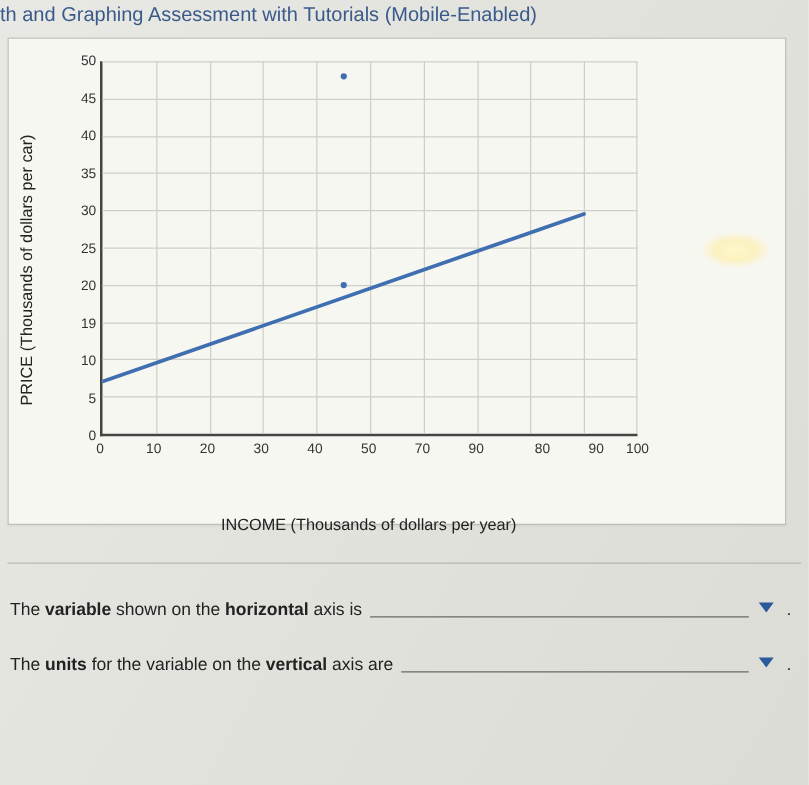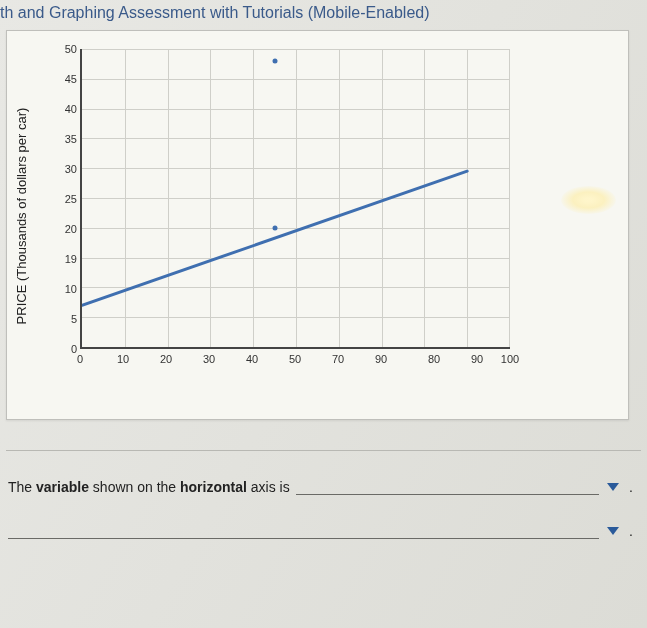--- a/index.html
+++ b/index.html
@@ -111,21 +111,21 @@
       border-top: 1px solid #b8b8b3;
       margin: 30px 6px 0 6px;
     }
     .questions {
       padding: 28px 14px 0 8px;
       font-size: 14px;
       color: #222;
     }
     .qrow {
       display: flex;
-      align-items: flex-end;
+      align-items: center;
       gap: 6px;
       margin-bottom: 28px;
       flex-wrap: nowrap;
     }
     .qtext { white-space: nowrap; }
     .qtext b { font-weight: 700; }
     .blank {
       flex: 1;
       border-bottom: 1px solid #6a6a66;
       height: 14px;
@@ -197,20 +197,21 @@
         <div class="gridline-h" style="top:90%"></div>
 
       <svg class="line-svg" viewBox="0 0 430 300" preserveAspectRatio="none">
         <line x1="0" y1="258" x2="387" y2="123" stroke="#3f6fb0" stroke-width="3" stroke-linecap="round"></line>
       </svg>
 
       <div class="marker" style="left:45%; top:4%"></div>
       <div class="marker" style="left:45%; top:60%"></div>
     </div>
 
+    <div class="x-axis-label">INCOME (Thousands of dollars per year)</div>
   </div>
   <div class="glare"></div>
 </div>
 
 <hr class="divider">
 
 <div class="questions">
 
   <div class="qrow">
     <span class="qtext">
@@ -219,20 +220,23 @@
     <span class="blank"></span>
     <span class="dropdown">
       <svg width="16" height="12" viewBox="0 0 16 12">
         <polygon points="2,2 14,2 8,10" fill="#2a5a9a"></polygon>
       </svg>
     </span>
     <span class="period">.</span>
   </div>
 
   <div class="qrow">
+    <span class="qtext">
+      <span>The </span><b>units</b><span> for the variable on the </span><b>vertical</b><span> axis are</span>
+    </span>
     <span class="blank"></span>
     <span class="dropdown">
       <svg width="16" height="12" viewBox="0 0 16 12">
         <polygon points="2,2 14,2 8,10" fill="#2a5a9a"></polygon>
       </svg>
     </span>
     <span class="period">.</span>
   </div>
 
 </div>

